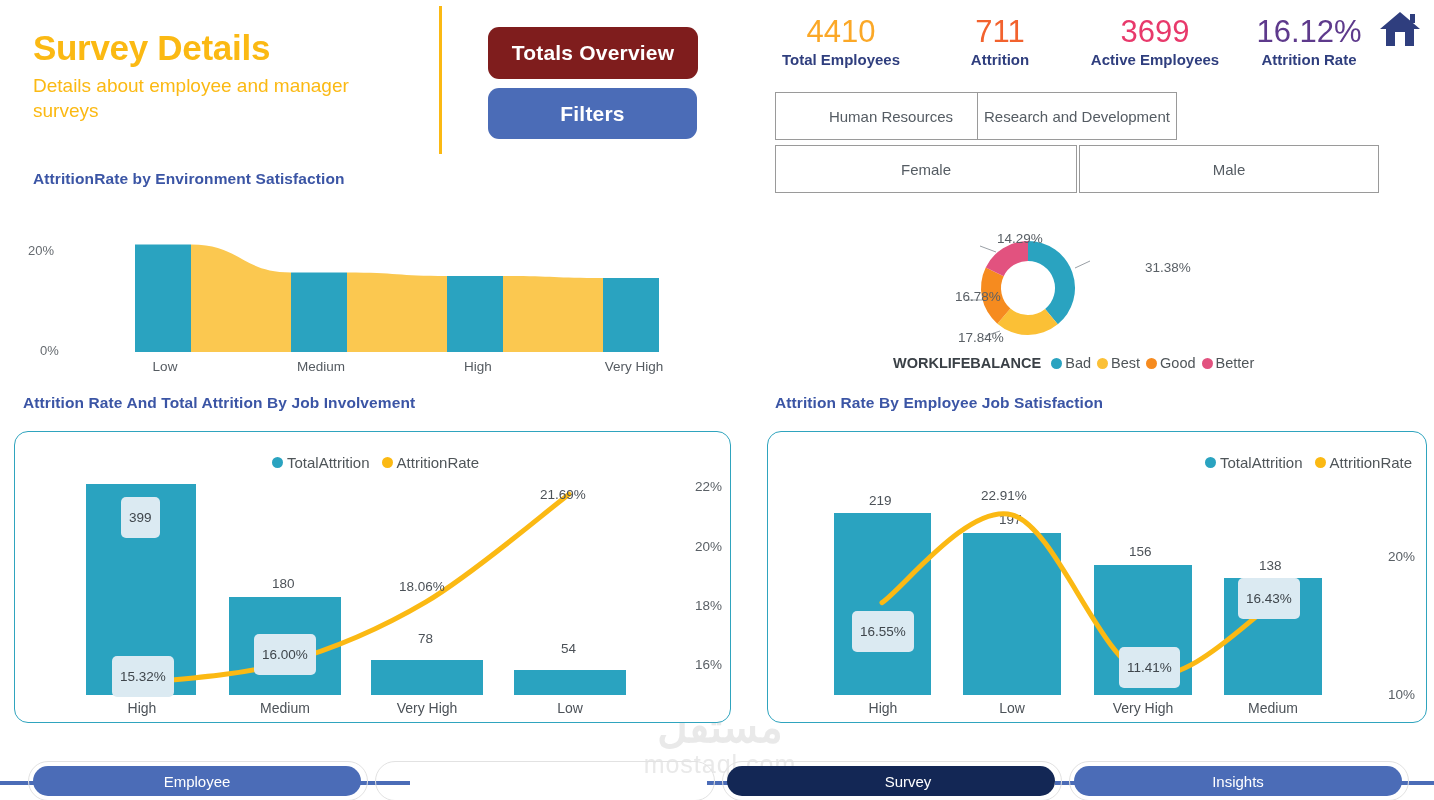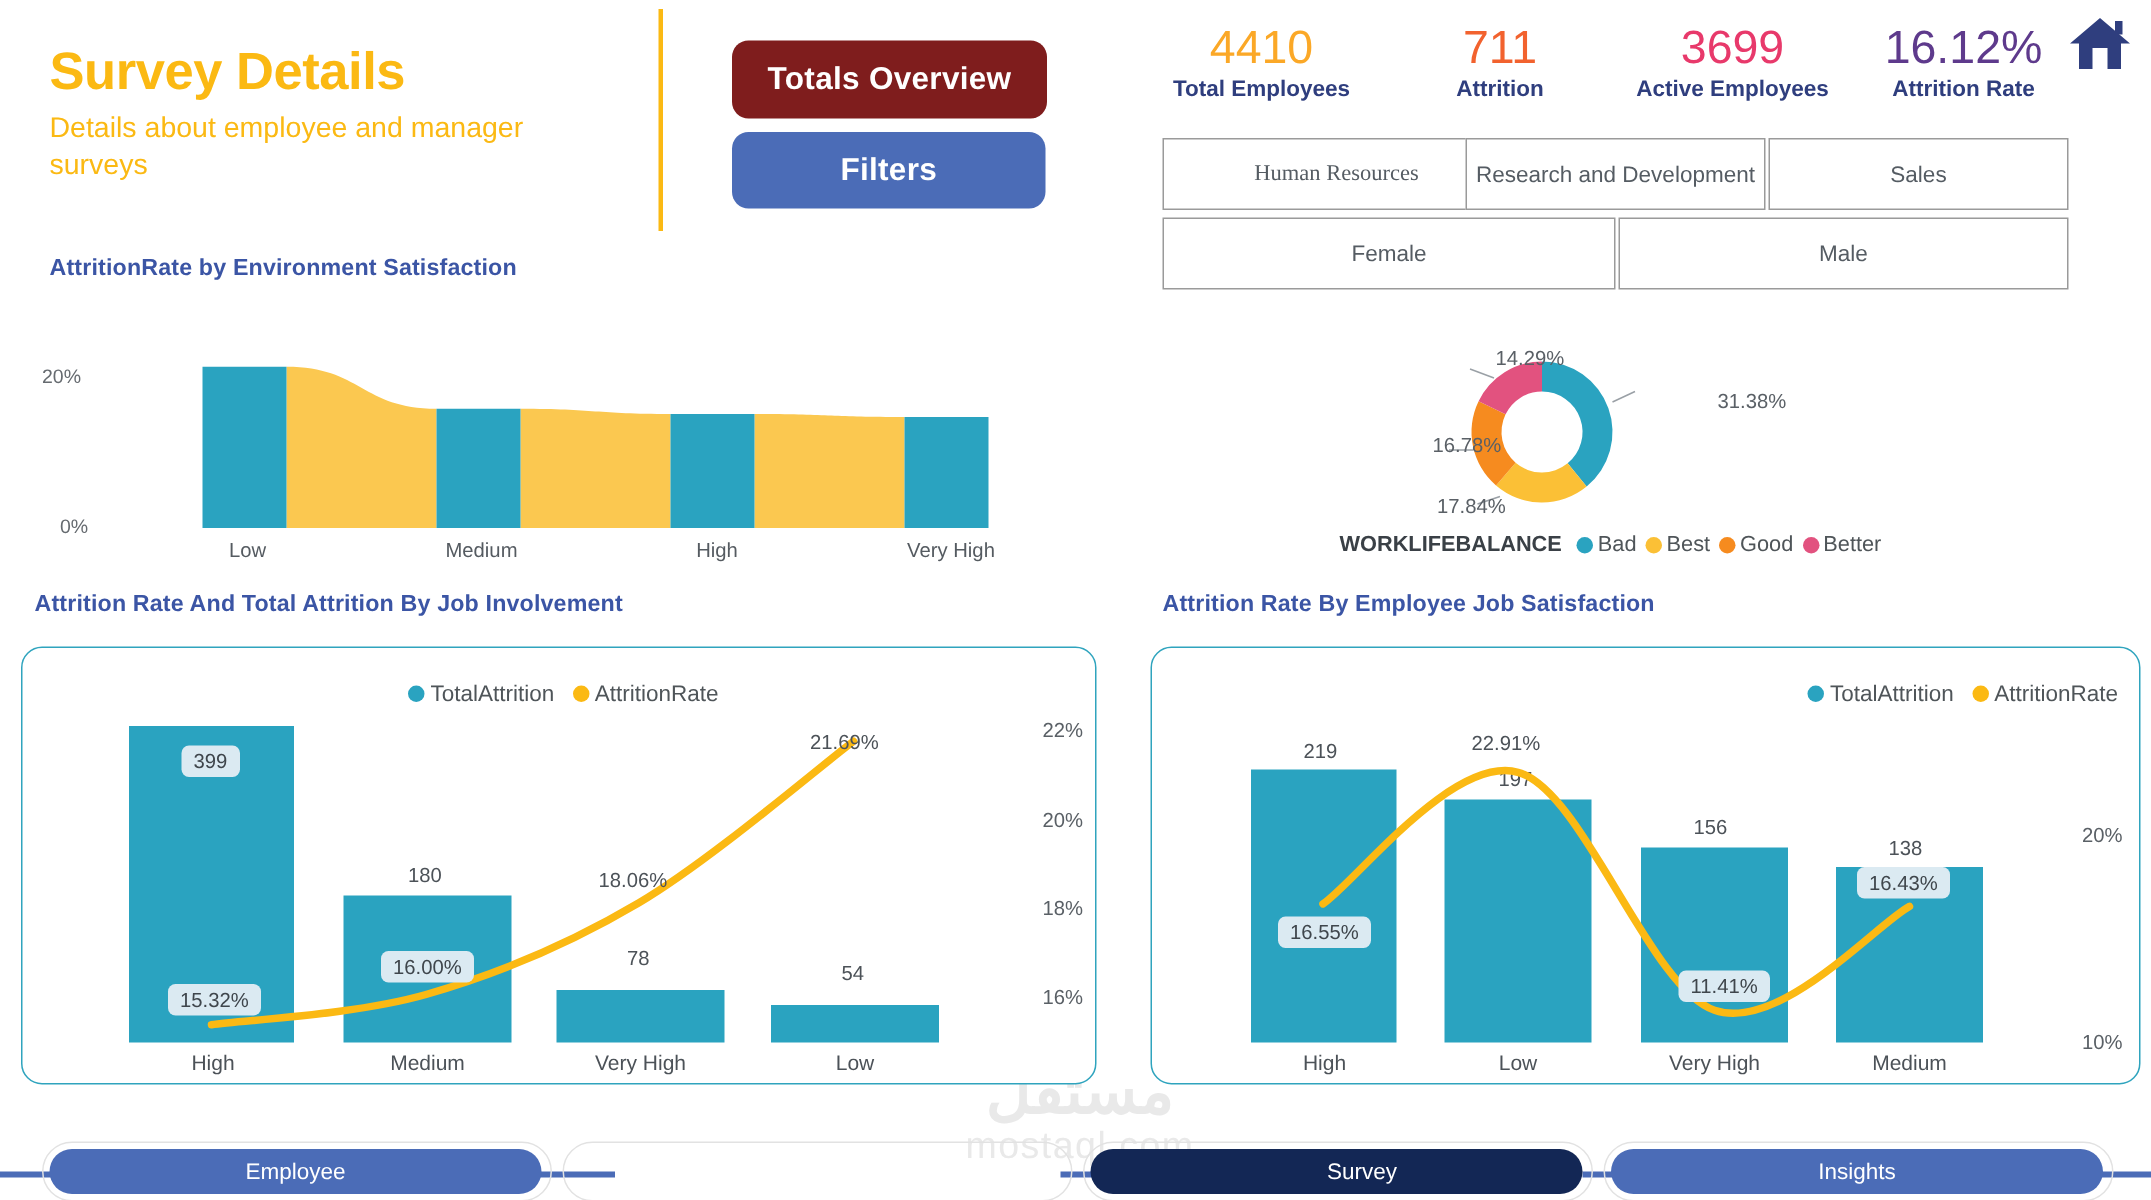--- a/index.html
+++ b/index.html
@@ -56,21 +56,21 @@
   .kpi-3 { left: 1238px; top: 14px; width: 142px; }
 
   .home-icon { position: absolute; left: 1378px; top: 8px; width: 44px; height: 42px; cursor: pointer; }
 
   
   .slicer {
     position: absolute; display: flex; align-items: center; justify-content: center;
     border: 1px solid #9a9a9a; background: #ffffff; color: #555c63;
     font-size: 15px; text-align: center; line-height: 19px; cursor: pointer;
   }
-  .sl-hr  { left: 775px; top: 92px; width: 232px; height: 48px; font-family: Liberation Serif, serif; }
+  .sl-hr  { left: 775px; top: 92px; width: 232px; height: 48px; }
   .sl-rd  { left: 977px; top: 92px; width: 200px; height: 48px; }
   .sl-sa  { left: 1179px; top: 92px; width: 200px; height: 48px; }
   .sl-fe  { left: 775px; top: 145px; width: 302px; height: 48px; }
   .sl-ma  { left: 1079px; top: 145px; width: 300px; height: 48px; }
 
   
   .ch-title {
     position: absolute; font-size: 15.5px; font-weight: bold; color: #3B55A5;
     letter-spacing: 0.1px;
   }
@@ -116,21 +116,21 @@
     font-size: 15px; color: #4f5559;
   }
   .cl-left  { left: 272px; top: 454px; }
   .cl-right { left: 1205px; top: 454px; }
   .cl-item { display: flex; align-items: center; gap: 4px; }
   .cl-dot { width: 11px; height: 11px; border-radius: 50%; display: inline-block; }
 
   .bar { position: absolute; background: #2AA3C0; }
   .pill-lbl {
     position: absolute; font-size: 13.5px; color: #3f464c;
-    background: #dbeaf2; border-radius: 5px; padding: 3px 8px;
+    background: #dbeaf2; border-radius: 5px; padding: 13px 8px;
     white-space: nowrap;
   }
   .plain-lbl { position: absolute; font-size: 13.5px; color: #4c5258; white-space: nowrap; }
   .xcat { position: absolute; font-size: 14px; color: #4c5258; text-align: center; }
   .yax  { position: absolute; font-size: 13.5px; color: #5a6066; }
 
   
   .nav-line { position: absolute; top: 781px; height: 4px; background: #4B6CB7; }
   .nav-pill {
     position: absolute; top: 766px; height: 30px;
@@ -181,21 +181,20 @@
   <div class="home-icon">
     <svg viewBox="0 0 44 42" width="44" height="42" aria-hidden="true">
       <path d="M32 6 h5 v9 h-5 z" fill="#2F3E7E"></path>
       <path d="M22 4 L42 21 h-6 v17 h-28 V21 H2 Z" fill="#2F3E7E"></path>
       <rect x="17" y="24" width="10" height="14" fill="#ffffff"></rect>
     </svg>
   </div>
 
   <div class="slicer sl-hr">Human Resources</div>
   <div class="slicer sl-rd">Research and Development</div>
-  <div class="slicer sl-sa">Sales</div>
   <div class="slicer sl-fe">Female</div>
   <div class="slicer sl-ma">Male</div>
 
   <div class="ch-title t-env">AttritionRate by Environment Satisfaction</div>
   <div class="ch-title t-ji">Attrition Rate And Total Attrition By Job Involvement</div>
   <div class="ch-title t-js">Attrition Rate By Employee Job Satisfaction</div>
 
   <div class="funnel-axis fa-20">20%</div>
   <div class="funnel-axis fa-0">0%</div>
 

